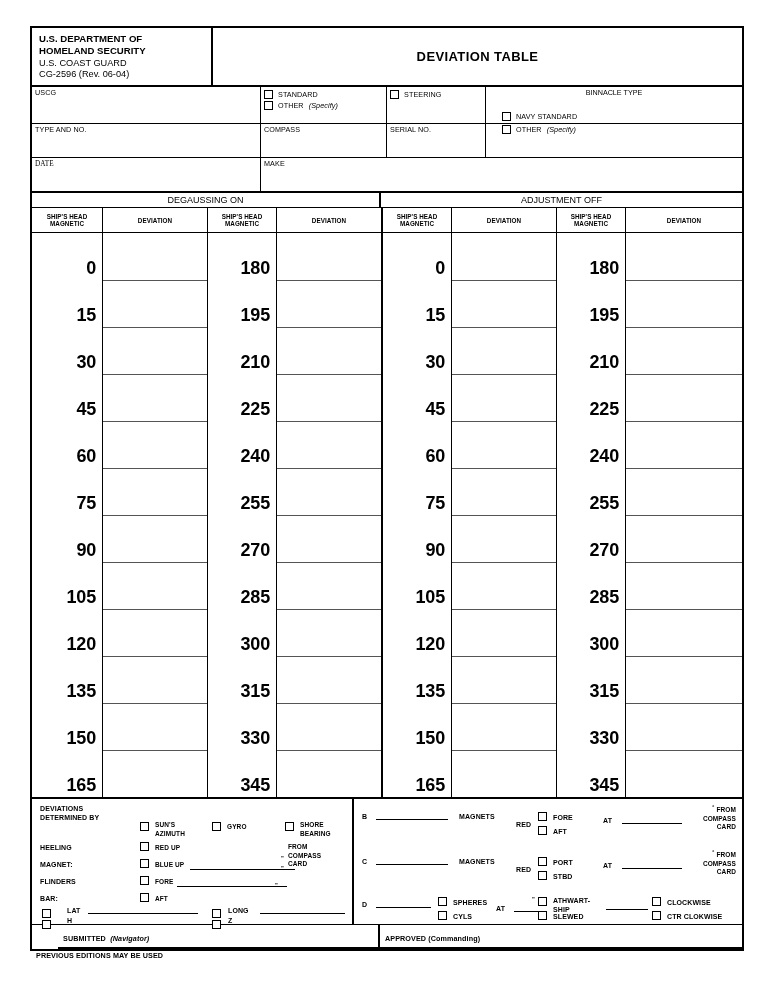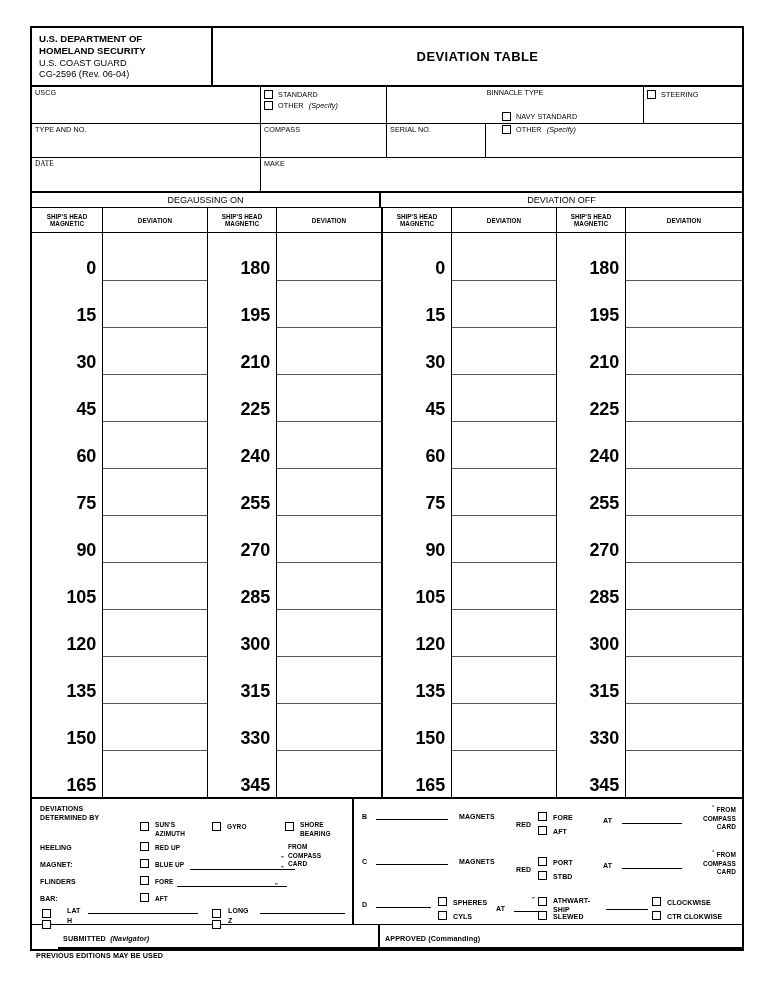--- a/index.html
+++ b/index.html
@@ -267,28 +267,28 @@
           <div class="cbline">
             <span class="cb"></span>
             <span class="lbl">STANDARD</span>
           </div>
           <div class="cbline">
             <span class="cb"></span>
             <span class="lbl">OTHER</span>
             <span class="lbl lbl-i">(Specify)</span>
           </div>
         </div>
-        <div class="idcell r1c4" style="padding:0;">
-          <div class="binnacle-hd">BINNACLE TYPE</div>
-        </div>
         <div class="idcell r1c3 stdbox">
           <div class="cbline">
             <span class="cb"></span>
             <span class="lbl">STEERING</span>
           </div>
+        </div>
+        <div class="idcell r1c4" style="padding:0;">
+          <div class="binnacle-hd">BINNACLE TYPE</div>
         </div>
       </div>
 
       <div class="idrow">
         <div class="idcell r2c1">
           <div class="lbl">TYPE AND NO.</div>
         </div>
         <div class="idcell r2c2" style="width:126px;">
           <div class="lbl">COMPASS</div>
         </div>
@@ -316,21 +316,21 @@
         </div>
         <div class="idcell r3c2">
           <div class="lbl">MAKE</div>
         </div>
       </div>
     </div>
 
 
     <div class="deg">
       <div class="on">DEGAUSSING ON</div>
-      <div class="off">DEVIATION OFF</div>
+      <div class="off">ADJUSTMENT OFF</div>
     </div>
 
     <div class="colhead">
       <div class="c-head">
         <span><span>SHIP'S HEAD</span><br><span>MAGNETIC</span></span>
       </div>
       <div class="c-dev">DEVIATION</div>
       <div class="c-head2">
         <span><span>SHIP'S HEAD</span><br><span>MAGNETIC</span></span>
       </div>

